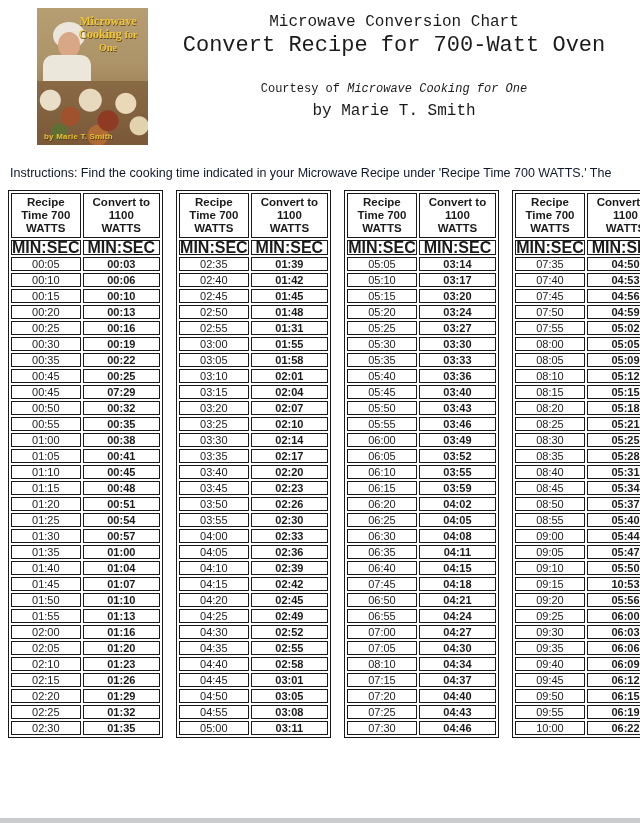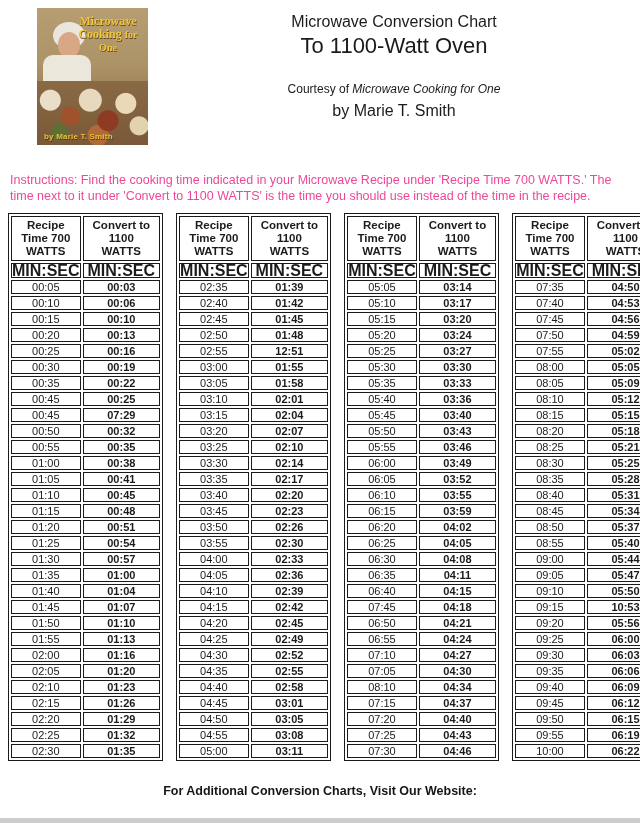--- a/index.html
+++ b/index.html
@@ -46,30 +46,30 @@
       linear-gradient(180deg,#8a6a45 0%,#7a5838 100%);
   }
   .cover-byline {
     position:absolute; bottom:4px; left:7px;
     color:#e9c13a; font-size:8px; font-weight:bold; letter-spacing:0.2px;
     text-shadow:0.5px 0.5px 0 #4f3616;
   }
 
   .header-text {
     margin-left:148px; text-align:center; padding-top:12px;
-    font-family:Liberation Sans, sans-serif; color:#1b1b1b;
+    font-family:Liberation Mono, monospace; color:#1b1b1b;
   }
   .h-sub   { font-size:16px; line-height:20px; }
   .h-main  { font-size:22px; line-height:27px; }
   .h-court { font-size:12px; line-height:22px; margin-top:19px; }
   .h-court .it { font-style:italic; }
   .h-by    { font-size:16px; line-height:22px; }
 
   
-  .instructions { margin:20px 10px 0 10px; font-size:12.5px; line-height:16px; color:#ec4899; }
+  .instructions { margin:13px 10px 0 10px; font-size:12.5px; line-height:16px; color:#0f172a; }
 
   
   .tables-wrap { display:flex; gap:13px; margin:9px 8px 0 8px; }
   table.conv {
     flex:1; border-collapse:separate; border-spacing:2px;
     border:1px solid #1a1a1a; background:#fff; table-layout:fixed;
   }
   table.conv td {
     border:1px solid #1a1a1a; text-align:center; vertical-align:middle;
     font-size:11px; line-height:10px; padding:1px 0; background:#fff;
@@ -99,29 +99,28 @@
     <div class="cover-title">
       <span>Microwave</span>
       <span>Cooking</span>
       <span class="small">for One</span>
     </div>
     <div class="cover-byline">by Marie T. Smith</div>
   </div>
 
   <div class="header-text">
     <div class="h-sub">Microwave Conversion Chart</div>
-    <div class="h-main">To 1100-Watt Oven</div>
+    <div class="h-main">Convert Recipe for 700-Watt Oven</div>
     <div class="h-court"><span>Courtesy of </span><span class="it">Microwave Cooking for One</span></div>
     <div class="h-by">by Marie T. Smith</div>
   </div>
 </div>
 
 <div class="instructions">
   <div>Instructions:  Find the cooking time indicated in your Microwave Recipe under 'Recipe Time 700 WATTS.' The</div>
-  <div>time next to it under 'Convert to 1100 WATTS' is the time you should use instead of the time in the recipe.</div>
 </div>
 
 <div class="tables-wrap">
   <table class="conv">
     <colgroup>
         <col class="w1">
         <col class="w2">
       </colgroup>
     <tbody>
       <tr class="hdr">
@@ -300,21 +299,21 @@
         <tr>
           <td class="c1">02:45</td>
           <td class="c2">01:45</td>
         </tr>
         <tr>
           <td class="c1">02:50</td>
           <td class="c2">01:48</td>
         </tr>
         <tr>
           <td class="c1">02:55</td>
-          <td class="c2">12:51</td>
+          <td class="c2">01:31</td>
         </tr>
         <tr>
           <td class="c1">03:00</td>
           <td class="c2">01:55</td>
         </tr>
         <tr>
           <td class="c1">03:05</td>
           <td class="c2">01:58</td>
         </tr>
         <tr>
@@ -522,21 +521,21 @@
         </tr>
         <tr>
           <td class="c1">06:50</td>
           <td class="c2">04:21</td>
         </tr>
         <tr>
           <td class="c1">06:55</td>
           <td class="c2">04:24</td>
         </tr>
         <tr>
-          <td class="c1">07:10</td>
+          <td class="c1">07:00</td>
           <td class="c2">04:27</td>
         </tr>
         <tr>
           <td class="c1">07:05</td>
           <td class="c2">04:30</td>
         </tr>
         <tr>
           <td class="c1">08:10</td>
           <td class="c2">04:34</td>
         </tr>
@@ -701,16 +700,15 @@
         </tr>
         <tr>
           <td class="c1">10:00</td>
           <td class="c2">06:22</td>
         </tr>
       </tbody>
   </table>
 </div>
 
 <div class="footer">
-  <div class="b">For Additional Conversion Charts, Visit Our Website:</div>
 </div>
 
 <div class="page-bottom-edge"></div>
 
 </body></html>

